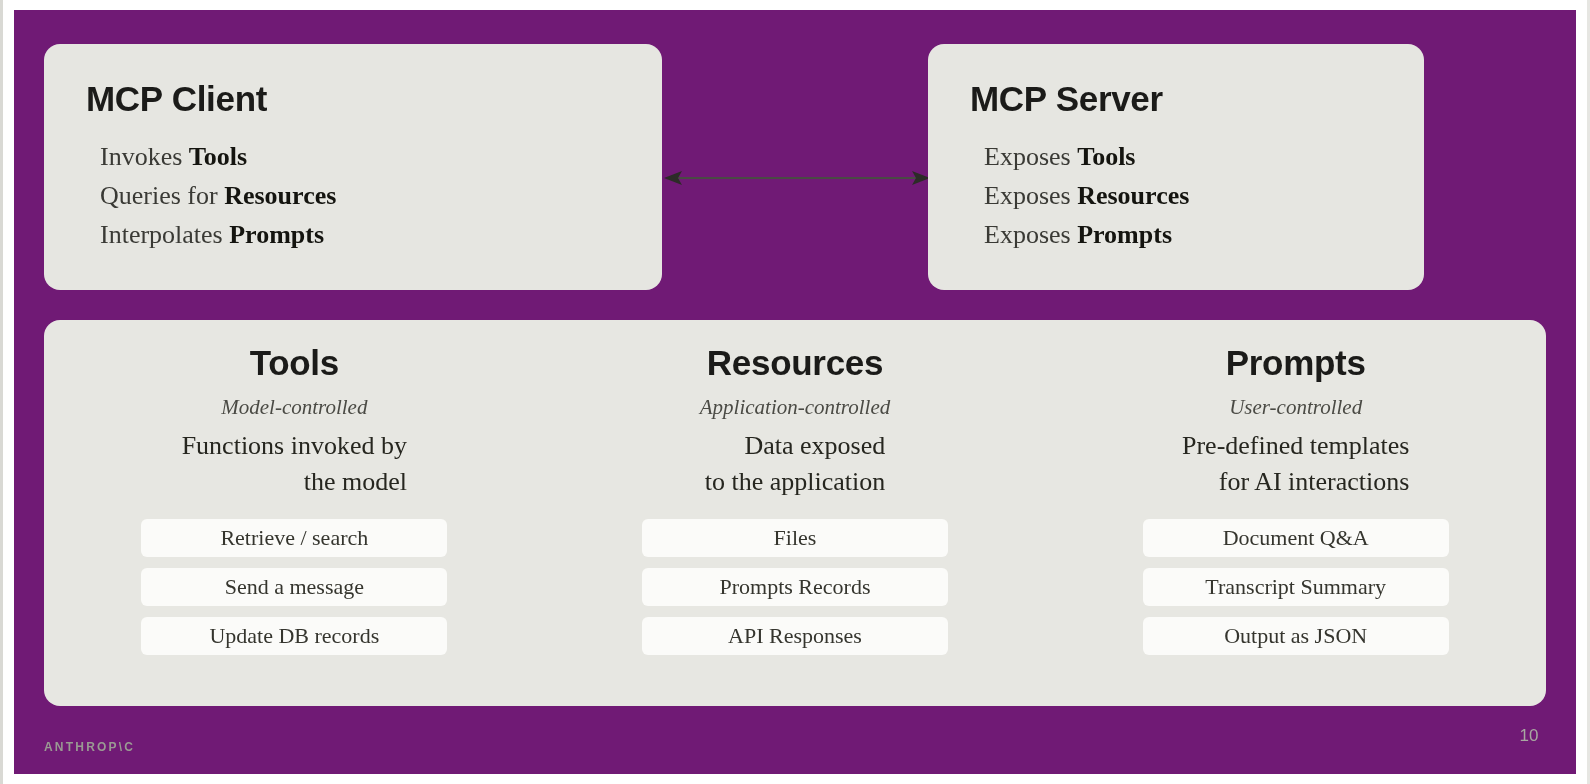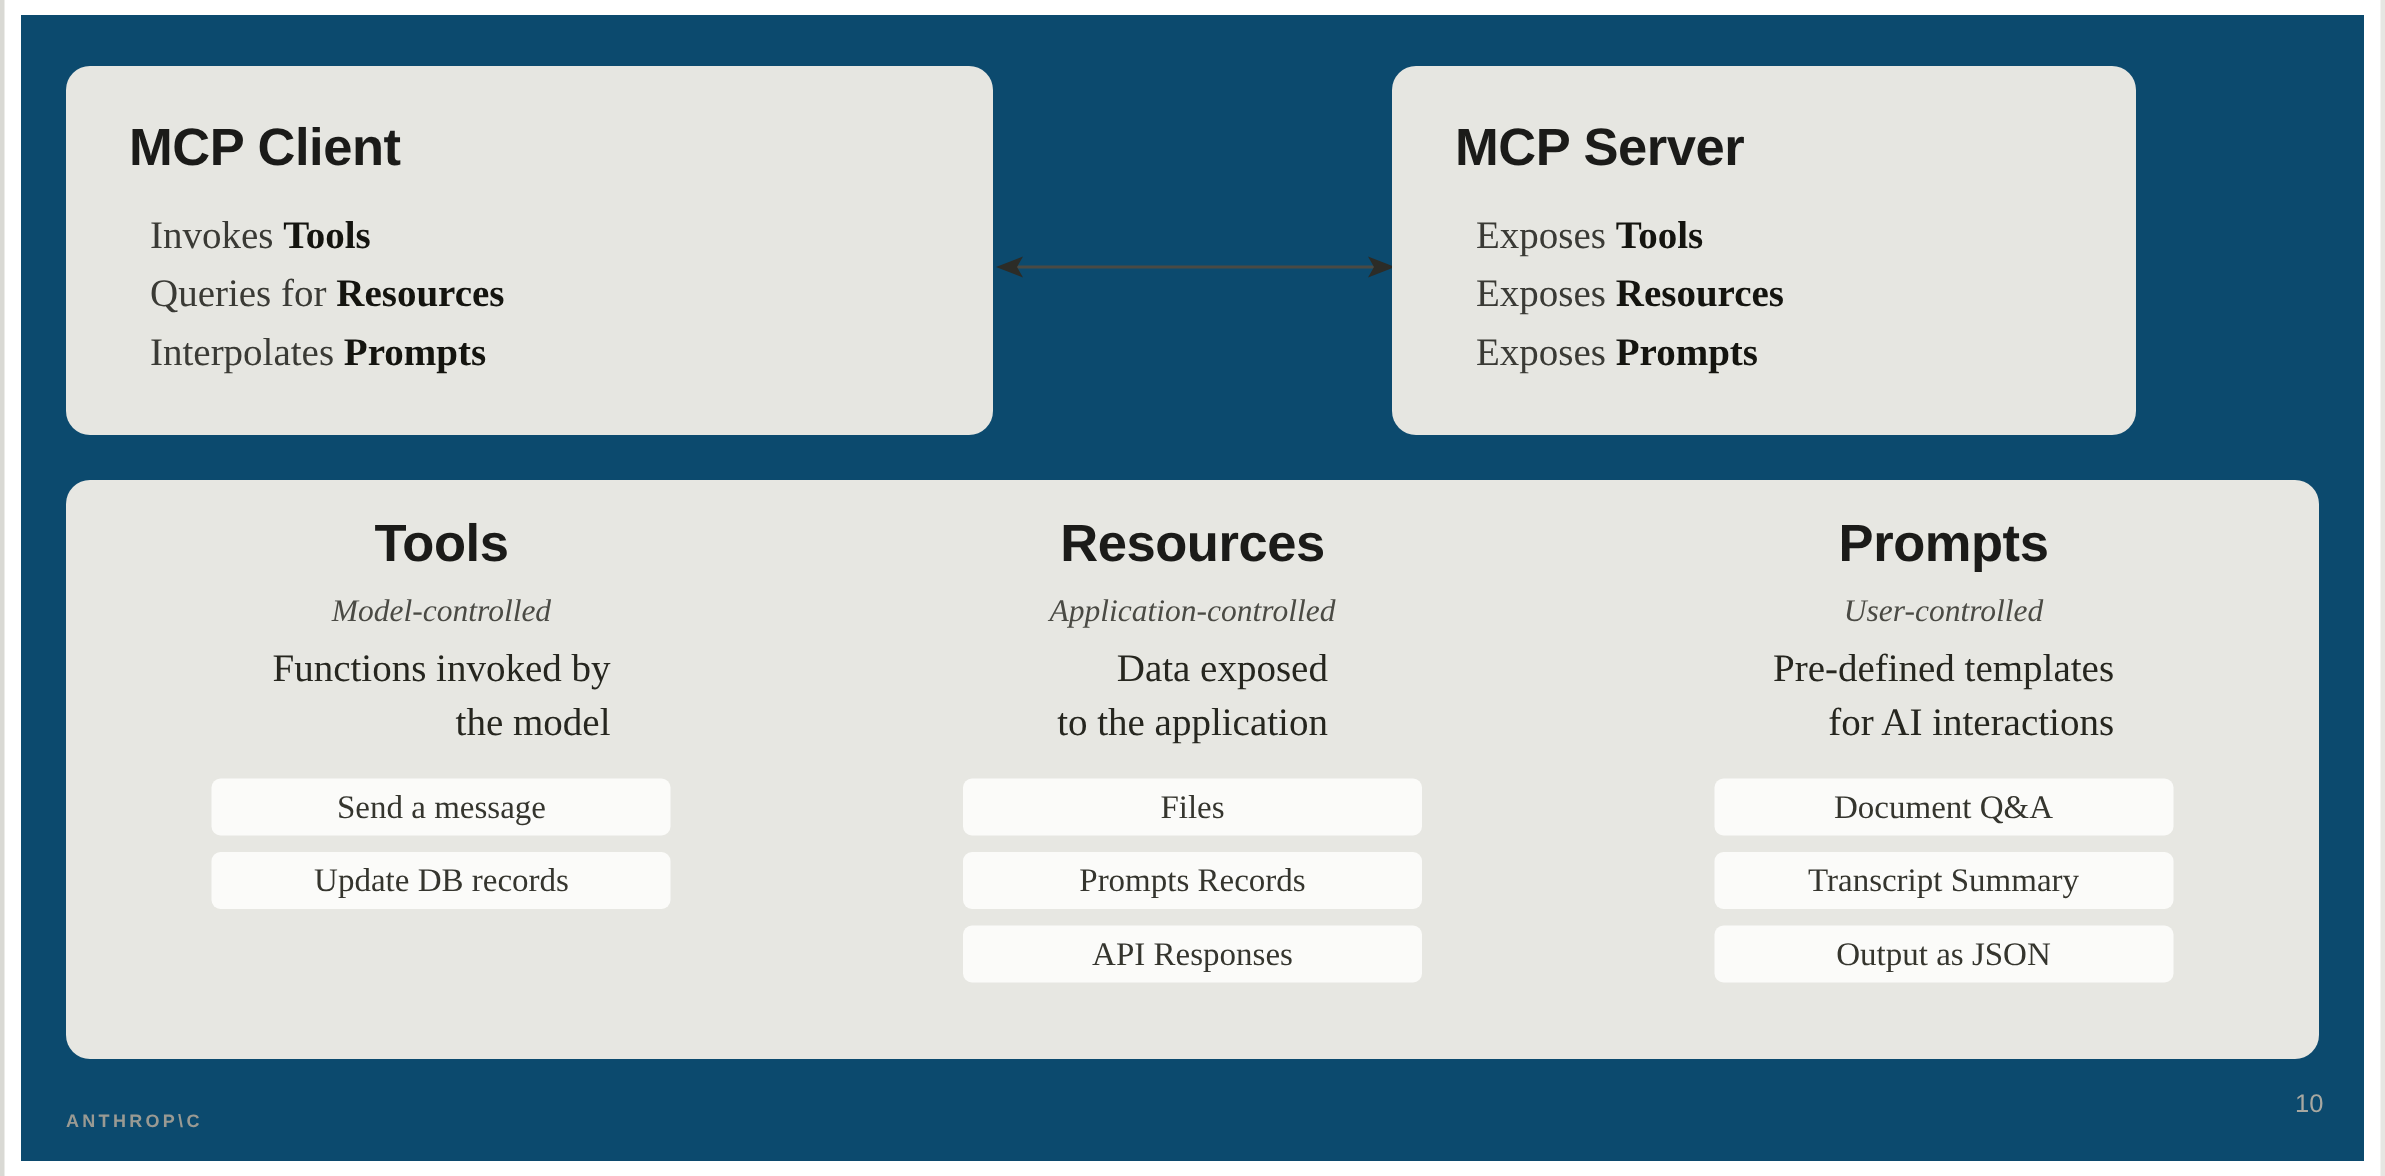--- a/index.html
+++ b/index.html
@@ -14,21 +14,21 @@
     overflow: hidden;
   }
 
   
   .slide {
     position: absolute;
     left: 14px;
     top: 10px;
     width: 1562px;
     height: 764px;
-    background: #0c4a6e;
+    background: #701a75;
     overflow: hidden;
   }
   .slide-edge-left {
     position: absolute;
     left: 0px;
     top: 0px;
     width: 3px;
     height: 784px;
     background: #d9d9d4;
   }
@@ -155,21 +155,21 @@
     font-size: 12px;
     font-weight: bold;
     letter-spacing: 2.2px;
     color: #9a9a93;
   }
   .footer-page {
     position: absolute;
     left: 1495px;
     top: 716px;
     width: 40px;
-    text-align: right;
+    text-align: center;
     font-family: "Liberation Sans", sans-serif;
     font-size: 17px;
     color: #a8a8a1;
   }
 </style>
 </head>
 <body>
 
 <div class="slide-edge-left"></div>
 <div class="slide-edge-right"></div>
@@ -218,20 +218,21 @@
     <div class="columns">
 
       <div class="column">
         <div class="col-title">Tools</div>
         <div class="col-subtitle">Model-controlled</div>
         <div class="col-desc">
           <div>Functions invoked by</div>
           <div>the model</div>
         </div>
         <div class="pill-list">
+          <div class="pill">Retrieve / search</div>
           <div class="pill">Send a message</div>
           <div class="pill">Update DB records</div>
         </div>
       </div>
 
       <div class="column">
         <div class="col-title">Resources</div>
         <div class="col-subtitle">Application-controlled</div>
         <div class="col-desc">
           <div>Data exposed</div>

